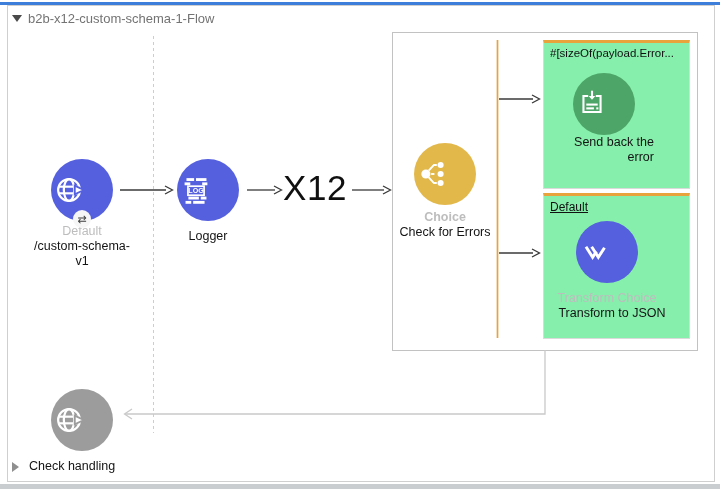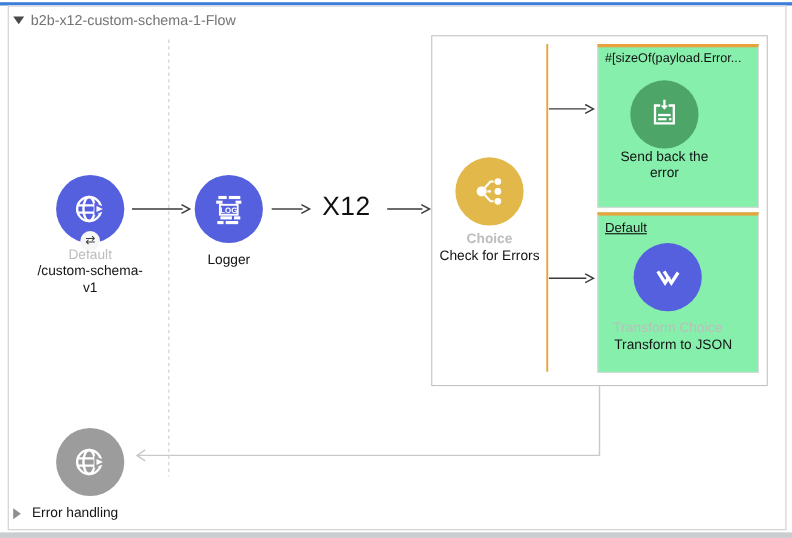--- a/index.html
+++ b/index.html
@@ -14,30 +14,30 @@
   .tri-right{width:0;height:0;border-top:5px solid transparent;border-bottom:5px solid transparent;
              border-left:7px solid #8f8f8f;}
   .flow-title{font-size:13px;color:#737373;white-space:nowrap;}
   .overlay{left:0;top:0;width:720px;height:489px;pointer-events:none;z-index:3;}
   .scope-box{left:392px;top:32px;width:304px;height:317px;border:1px solid #c2c2c2;background:#fff;z-index:1;}
   .branch-box{left:543px;width:145px;border:1px solid #dadada;
               border-top:3px solid var(--scope-orange,#e8a33d);background:#86efac;z-index:2;}
   .branch-box .blabel{font-size:11.5px;color:#111;padding:4px 6px 0 6px;white-space:nowrap;overflow:hidden;}
   .node{z-index:4;text-align:center;}
   .circle{width:62px;height:62px;border-radius:50%;margin:0 auto;display:flex;
-          align-items:center;justify-content:center;position:relative;}
+          align-items:center;position:relative;}
   .c-blue{background:var(--node-blue,#5560df);}
   .c-gold{background:var(--choice-gold,#e3b84b);}
   .c-green{background:var(--payload-green,#4da567);}
   .c-gray{background:var(--gray-node,#9c9c9c);}
   .badge{position:absolute;left:50%;margin-left:-9px;top:51px;width:18px;height:18px;border-radius:50%;
          background:#f6f6f6;color:#3c3c3c;font-size:11px;line-height:18px;text-align:center;z-index:5;}
   .tlabel{font-size:12.5px;color:#bdbdbd;margin-top:3px;line-height:15px;}
   .nlabel{font-size:12.5px;color:#141414;line-height:15px;margin:0 auto;}
-  .x12-symbol{font-size:24px;line-height:30px;color:#101010;letter-spacing:0.5px;}
+  .x12-symbol{font-size:35px;line-height:30px;color:#101010;letter-spacing:0.5px;}
   .eh-label{font-size:12.5px;color:#141414;}
 </style>
 </head>
 <body>
 
 <div class="canvas">
 
   <div class="abs top-blue"></div>
   <div class="abs flow-box"></div>
   <div class="abs bottom-strip"></div>
@@ -143,21 +143,21 @@
     <div class="circle c-green">
       <svg width="38" height="38" viewBox="0 0 40 40">
         <path d="M16 11.5 H11 V28.5 H29 V11.5 H24" fill="none" stroke="#fff" stroke-width="2.2"></path>
         <path d="M20 6 V12.5" stroke="#fff" stroke-width="2.2"></path>
         <polygon points="16.5,11.5 23.5,11.5 20,15.5" fill="#fff"></polygon>
         <rect x="14" y="19.5" width="12" height="2.2" fill="#fff"></rect>
         <rect x="14" y="23.5" width="8" height="2.2" fill="#fff"></rect>
         <rect x="24.5" y="23.5" width="2.2" height="2.2" fill="#fff"></rect>
       </svg>
     </div>
-    <div class="nlabel" style="width:100px;">Send back the error</div>
+    <div class="nlabel" style="width:100px;text-align:right;">Send back the error</div>
   </div>
 
   <div class="abs node" style="left:547px;top:221px;width:120px;">
     <div class="circle c-blue">
       <svg width="38" height="38" viewBox="0 0 40 40">
         <g stroke="#fff" stroke-width="3.1" fill="none">
           <path d="M10.5 14.5 L17.5 25.5 L21.5 19.5"></path>
           <path d="M16.5 14.5 L23.5 25.5 L30 15.5"></path>
         </g>
       </svg>
@@ -174,15 +174,15 @@
           <ellipse cx="19" cy="20" rx="5.5" ry="11.5"></ellipse>
           <path d="M8.5 16.5 H29.5"></path>
             <path d="M8.5 23.5 H29.5"></path>
         </g>
         <path d="M25 15.5 L34.5 20 L25 24.5 Z" style="fill:#fff;stroke:var(--gray-node,#9C9C9C);" stroke-width="2"></path>
       </svg>
     </div>
   </div>
 
   <div class="abs tri-right" style="left:12px;top:462px;"></div>
-  <div class="abs eh-label" style="left:29px;top:459px;">Error handling</div>
+  <div class="abs eh-label" style="left:29px;top:459px;">Check handling</div>
 
 </div>
 
 </body></html>

